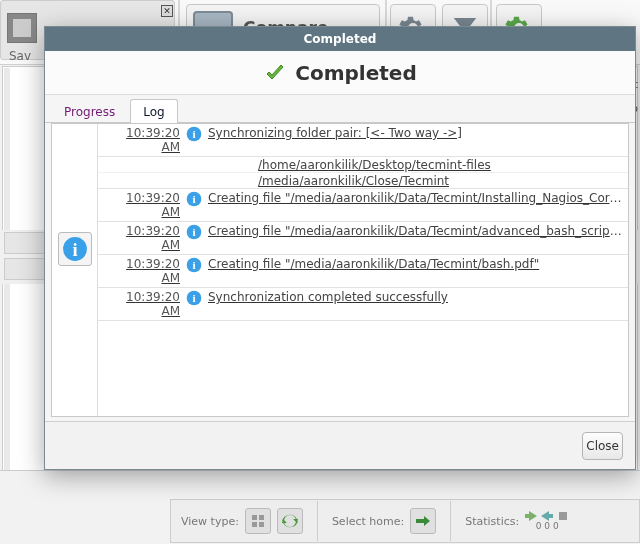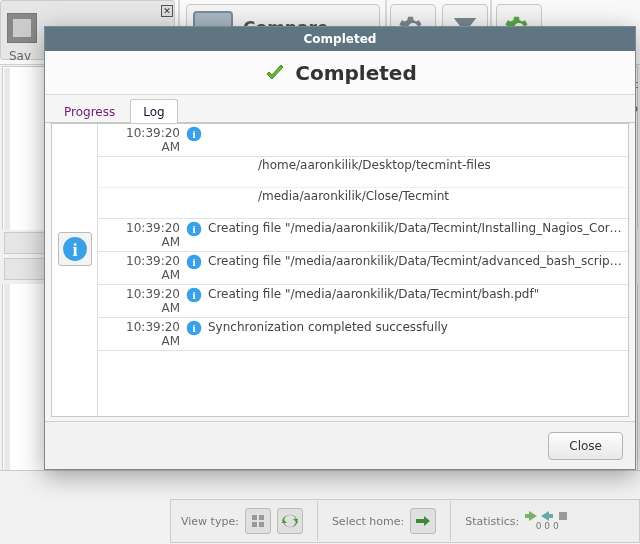--- a/index.html
+++ b/index.html
@@ -49,32 +49,32 @@
   .dlg-header .title { font-size:20px; font-weight:bold; color:#333; }
 
   .tabs { height:28px; display:flex; align-items:flex-end; padding:0 6px; background:#f5f5f5; border-bottom:1px solid #c8c8c8; gap:2px; }
   .tab { padding:5px 12px 4px; font-size:12px; color:#0f172a; border:1px solid transparent; border-bottom:none; position:relative; top:1px; }
   .tab.active { background:#fff; border-color:#c8c8c8; border-radius:3px 3px 0 0; }
   .tab.inactive { color:#701a75; }
 
   .log-body { display:flex; flex:1; background:#fff; border-top:1px solid #fff; margin:0 6px 4px; border:1px solid #c8c8c8; }
   .log-left { width:46px; border-right:1px solid #ddd; position:relative; }
   .info-big { position:absolute; top:108px; left:6px; width:34px; height:34px; border:1px solid #bbb; border-radius:3px; background:#f4f4f4; display:flex; align-items:center; justify-content:center; }
-  .log-list { flex:1; overflow:hidden; }
+  .log-list { flex:1; overflow:hidden;text-decoration:underline; }
   .log-row { display:flex; align-items:flex-start; gap:6px; padding:2px 6px; border-bottom:1px solid #e2e2e2; min-height:18px; font-size:12px; color:#444; }
   .log-row .ts { width:76px; flex:none; text-align:right; color:#555; }
   .log-row .ic { width:16px; height:16px; flex:none; }
   .log-row .msg { flex:1; white-space:nowrap; overflow:hidden; text-overflow:ellipsis; }
-  .log-sub { display:flex; padding:1px 6px 15px 160px; font-size:12px; color:#444; border-bottom:1px solid #f0f0f0; }
+  .log-sub { display:flex; padding:1px 6px 0 160px; font-size:12px; color:#444; border-bottom:1px solid #f0f0f0; }
   .log-row:first-child { border-top:none; }
   .log-row:last-child, .log-row:nth-child(7) { }
   .log-sub.lastsub { border-bottom:1px solid #e2e2e2; }
 
   .dlg-footer { height:48px; border-top:1px solid #d0d0d0; display:flex; align-items:center; justify-content:flex-end; padding:0 12px; background:#f2f2f2; }
-  .close-btn { height:28px; padding:0 20px; background:linear-gradient(#fdfdfd,#e8e8e8); border:1px solid #b5b5b5; border-radius:4px; font-size:12px; color:#333; }
+  .close-btn { height:28px; padding:0 3px; background:linear-gradient(#fdfdfd,#e8e8e8); border:1px solid #b5b5b5; border-radius:4px; font-size:12px; color:#333; }
 
   
   .iicon circle.bg { fill:#3aa0e8; }
   .iicon text { fill:#fff; font-weight:bold; font-family:Georgia,serif; }
 </style>
 </head>
 <body>
 
 <div class="mainwin">
   <div class="toolbar-top">
@@ -187,20 +187,21 @@
         </svg>
       </div>
     </div>
     <div class="log-list" id="log-list">
         <div class="log-row">
           <span class="ts">10:39:20 AM</span>
           <svg class="iicon ic" viewBox="0 0 24 24">
             <circle class="bg" cx="12" cy="12" r="11"></circle>
             <text x="12" y="18" font-size="17" text-anchor="middle">i</text>
           </svg>
+          <span class="msg">Synchronizing folder pair: [&lt;- Two way -&gt;]</span>
         </div>
         <div class="log-sub">/home/aaronkilik/Desktop/tecmint-files</div>
         <div class="log-sub lastsub">/media/aaronkilik/Close/Tecmint</div>
         <div class="log-row">
           <span class="ts">10:39:20 AM</span>
           <svg class="iicon ic" viewBox="0 0 24 24">
             <circle class="bg" cx="12" cy="12" r="11"></circle>
             <text x="12" y="18" font-size="17" text-anchor="middle">i</text>
           </svg>
           <span class="msg">Creating file "/media/aaronkilik/Data/Tecmint/Installing_Nagios_Core_...</span>

